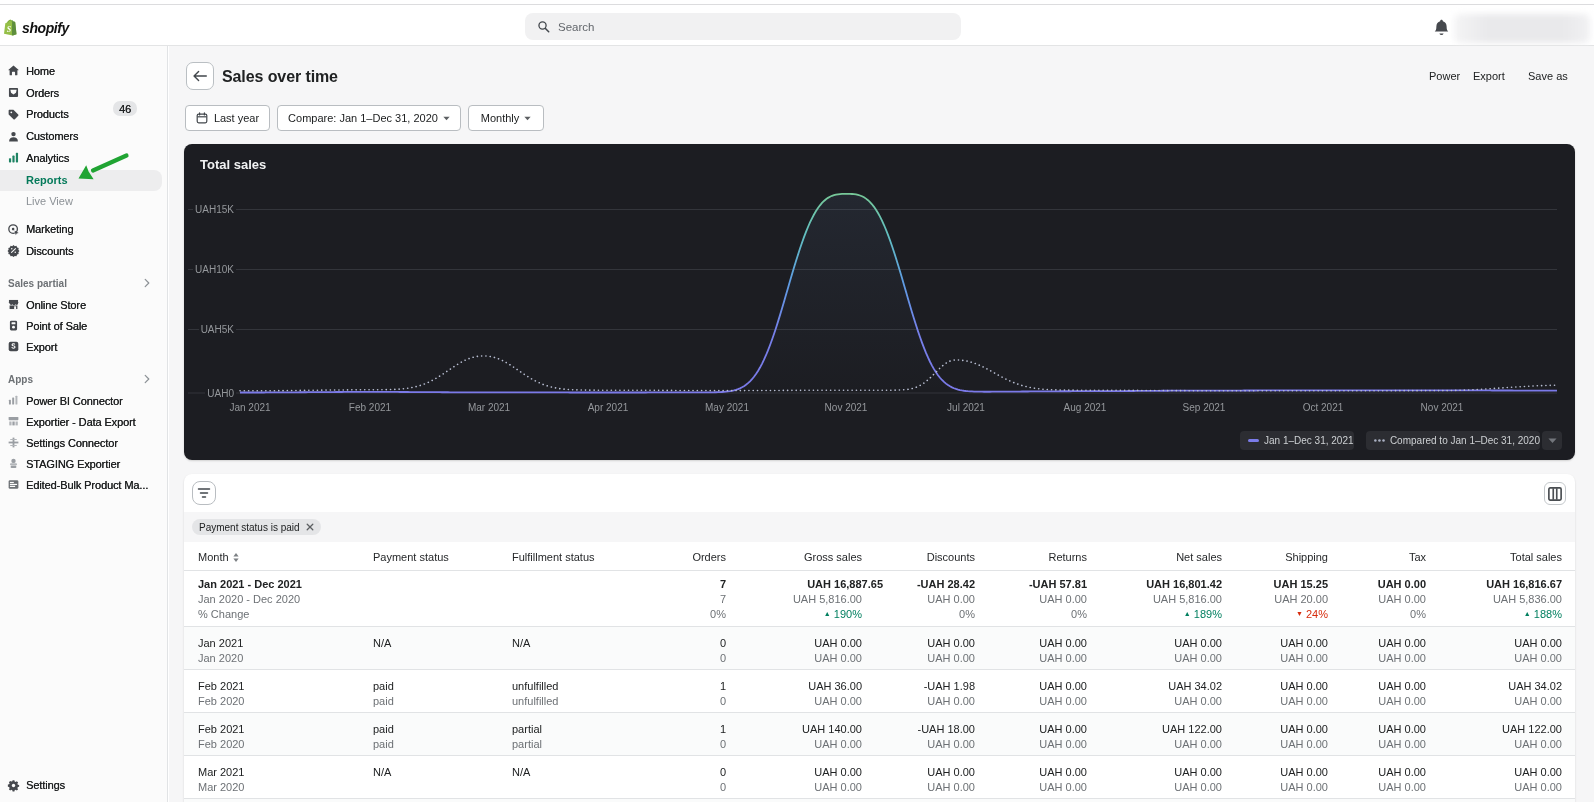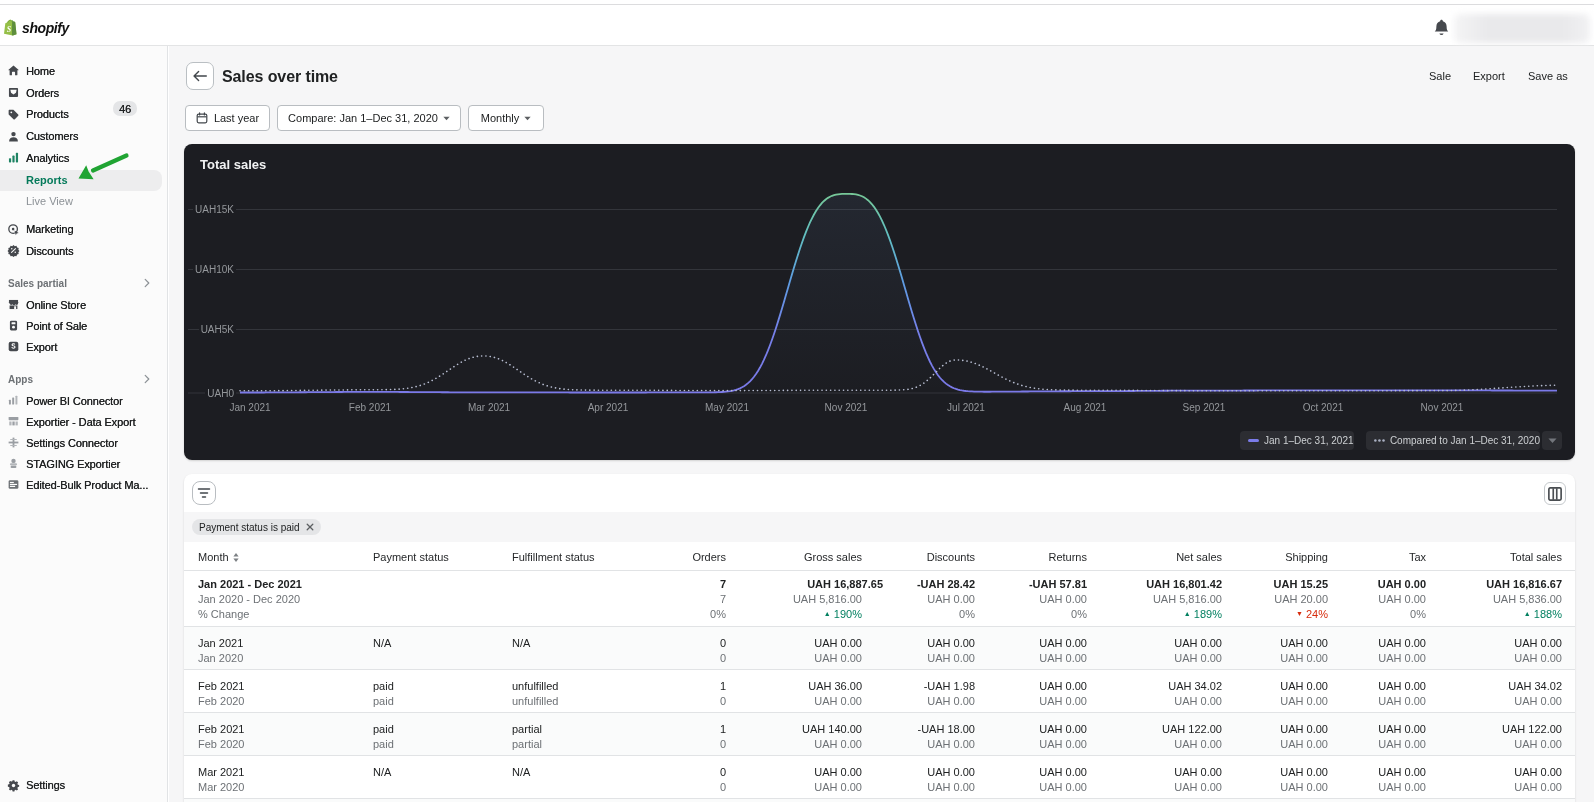--- a/index.html
+++ b/index.html
@@ -75,20 +75,27 @@
 <div id="topbar">
   <div id="logo">
     <svg width="15" height="18" viewBox="0 0 30 34">
       <path d="M20.8 3.8 L23.5 4.6 c.5 .15 .85 .55 .9 1.05 L27 29.6 19.6 31.8 2 28.7 4.6 7.9 c.06-.5 .44-.9 .93-1.04 L8.3 6 C9.8 2.6 12.2 .5 14.8 .5 c1.2 0 2.2 .6 3 1.6 .4 .5 .7 1.1 1 1.7 Z" fill="#95bf47"></path>
       <path d="M18.3 1.2 L17.8 31.5 19.6 31.8 27 29.6 24.4 5.65 c-.05-.5-.4-.9-.9-1.05 L20.8 3.8 C20.2 2.7 19.3 1.7 18.3 1.2 Z" fill="#5e8e3e"></path>
       <path d="M9.3 6.6 C10.6 3.3 12.6 1.5 14.8 1.5 c1.5 0 2.8 1.3 3.5 3.4" fill="none" stroke="#6ca03a" stroke-width="1.4"></path>
       <text x="7.5" y="24" font-size="16" font-weight="bold" font-style="italic" fill="#fff" font-family="Liberation Serif">S</text>
     </svg>
     <span id="logotxt">shopify</span>
   </div>
+  <div id="search">
+    <svg width="13" height="13" viewBox="0 0 20 20" style="margin-left:12px">
+      <circle cx="8.5" cy="8.5" r="5.5" fill="none" stroke="#42474c" stroke-width="2"></circle>
+      <path d="M13 13 L18 18" stroke="#42474c" stroke-width="2.4" stroke-linecap="round"></path>
+    </svg>
+    <span>Search</span>
+  </div>
   <svg id="bell" width="15" height="19" viewBox="0 0 20 24">
     <path d="M10 1.5 c1 0 1.8 .8 1.8 1.8 v.5 c3 .8 5 3.3 5 6.6 0 4.6 1 6 2.2 7 H1 C2.2 16.4 3.2 15 3.2 10.4 c0-3.3 2-5.8 5-6.6 v-.5 C8.2 2.3 9 1.5 10 1.5 Z" fill="#46494e"></path>
     <path d="M7.2 20 a3 3.2 0 0 0 5.6 0 Z" fill="#46494e"></path>
   </svg>
   <div id="redact"></div>
 </div>
 
 <div id="gutter" style="position:absolute;left:1583px;top:46px;width:11px;height:756px;background:#fcfcfd"></div>
 <div id="sidebar">
     <div class="ni" style="top:14.0px">
@@ -244,21 +251,21 @@
   <path d="M20.5 32.5 L28.2 19.2 L30.6 25.4 L35.6 33.2 Z" fill="#20a433"></path>
 </svg>
 
 <div id="main">
   <div id="back">
     <svg width="14" height="12" viewBox="0 0 20 16" style="margin:7px 0 0 6px">
       <path d="M19 8 H2 M8 1.5 L1.5 8 L8 14.5" fill="none" stroke="#42474c" stroke-width="2" stroke-linecap="round" stroke-linejoin="round"></path>
     </svg>
   </div>
   <div id="title">Sales over time</div>
-  <div class="act" style="left:1260px">Sale</div>
+  <div class="act" style="left:1260px">Power</div>
   <div class="act" style="left:1304px">Export</div>
   <div class="act" style="left:1359px">Save as</div>
 
   <div class="fbtn" style="left:16px; width:85px">
     <svg width="12" height="12" viewBox="0 0 20 20" style="margin-right:6px">
       <rect x="2" y="3.5" width="16" height="14.5" rx="2.5" fill="none" stroke="#42474c" stroke-width="2"></rect>
       <path d="M2.5 8 h15" stroke="#42474c" stroke-width="2"></path>
       <path d="M6 1.5 v3.5 M14 1.5 v3.5" stroke="#42474c" stroke-width="2" stroke-linecap="round"></path>
     </svg>Last year</div>
   <div class="fbtn" style="left:108px; width:184px">Compare: Jan 1–Dec 31, 2020<svg class="caret" viewBox="0 0 10 6">

